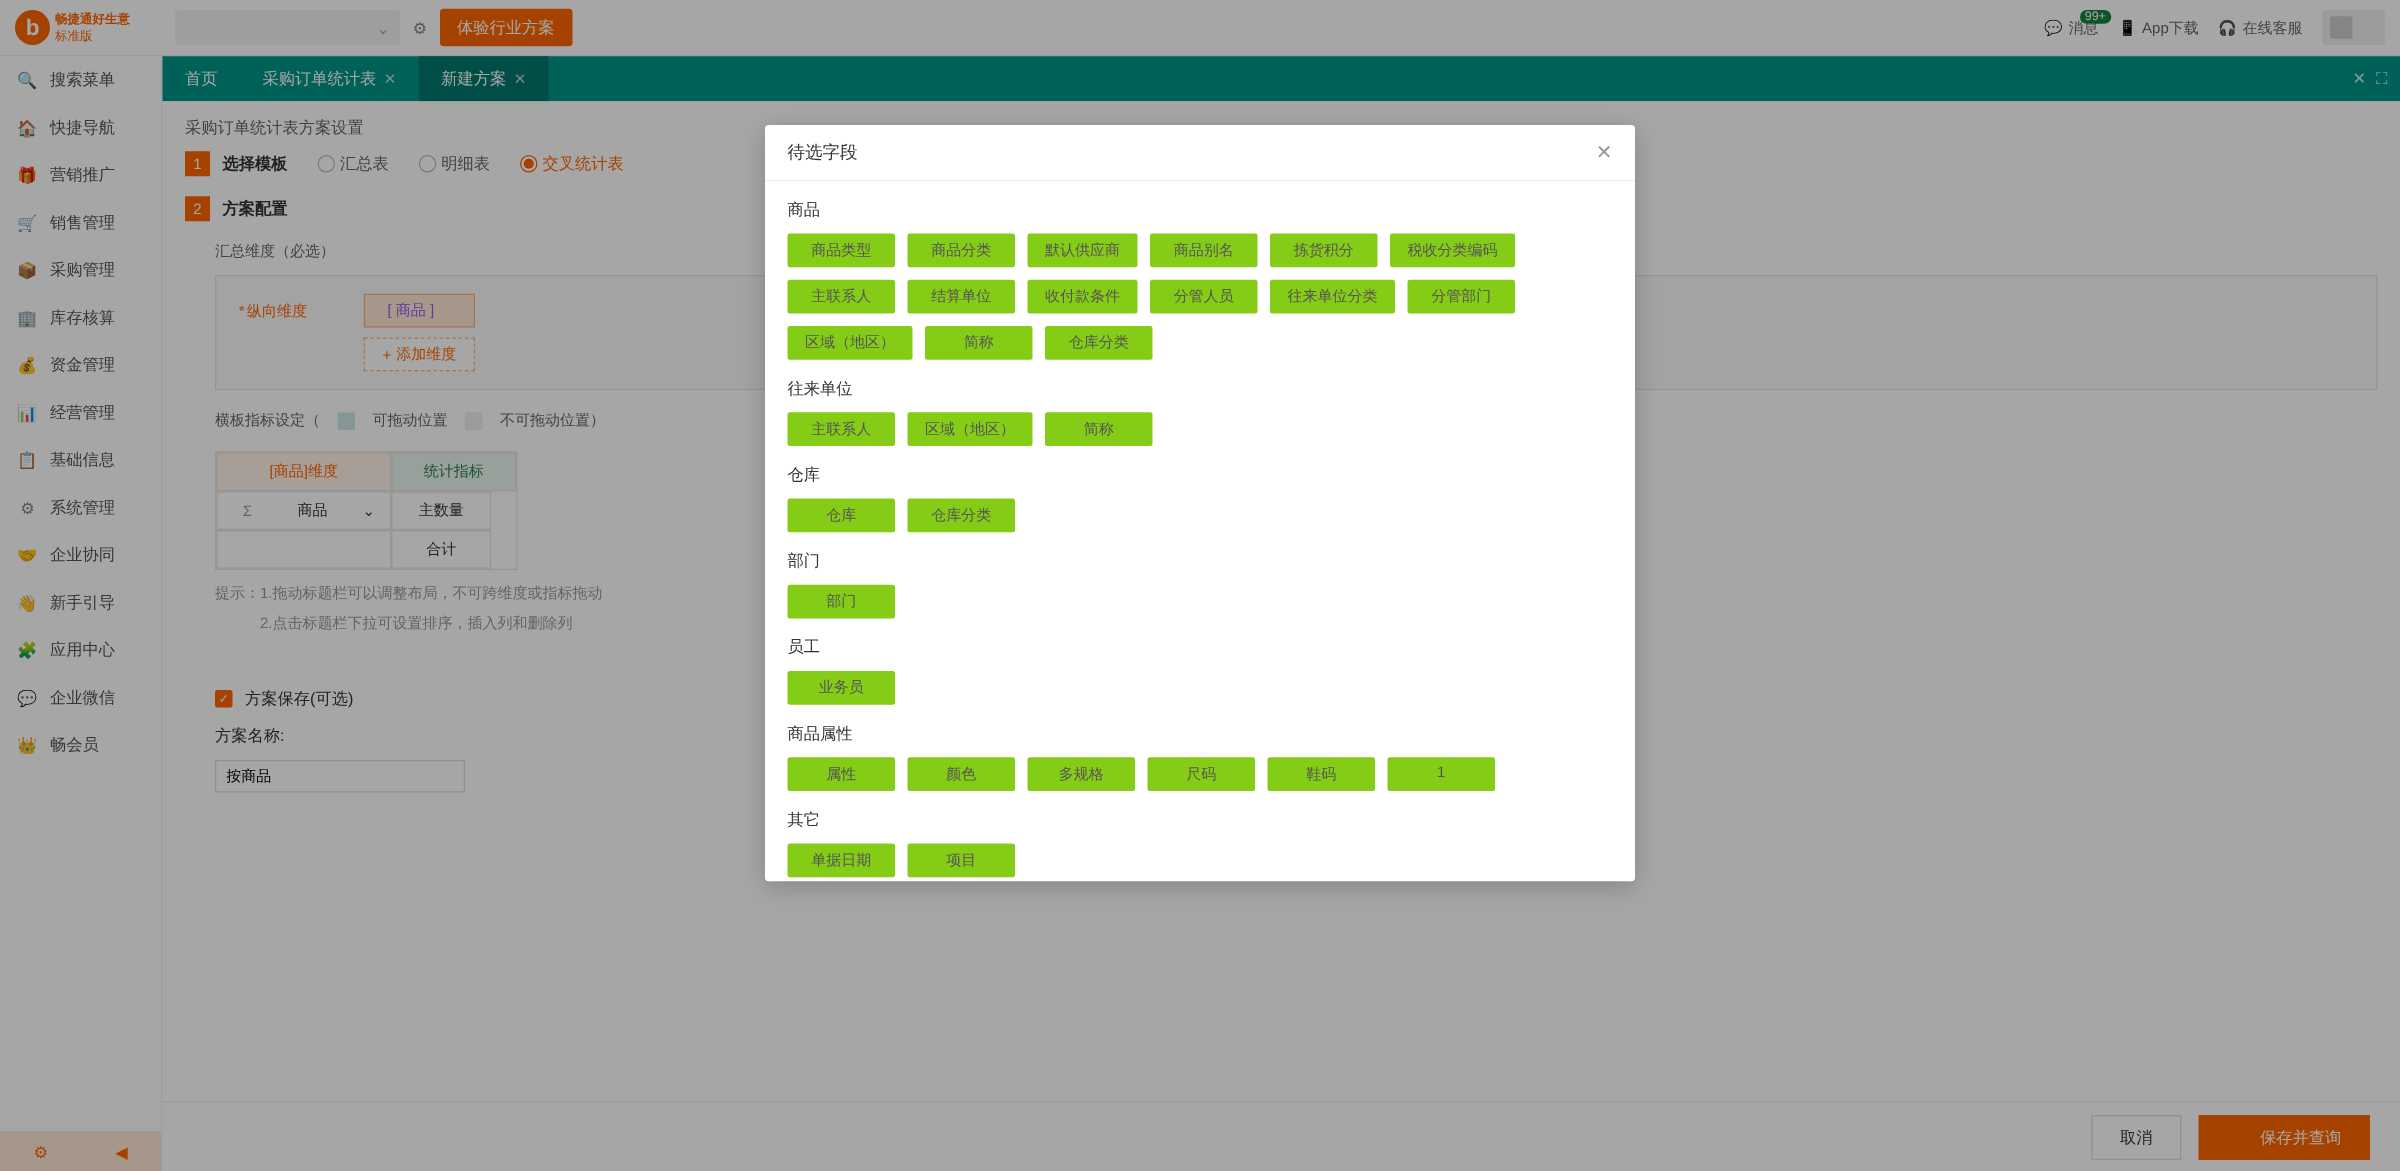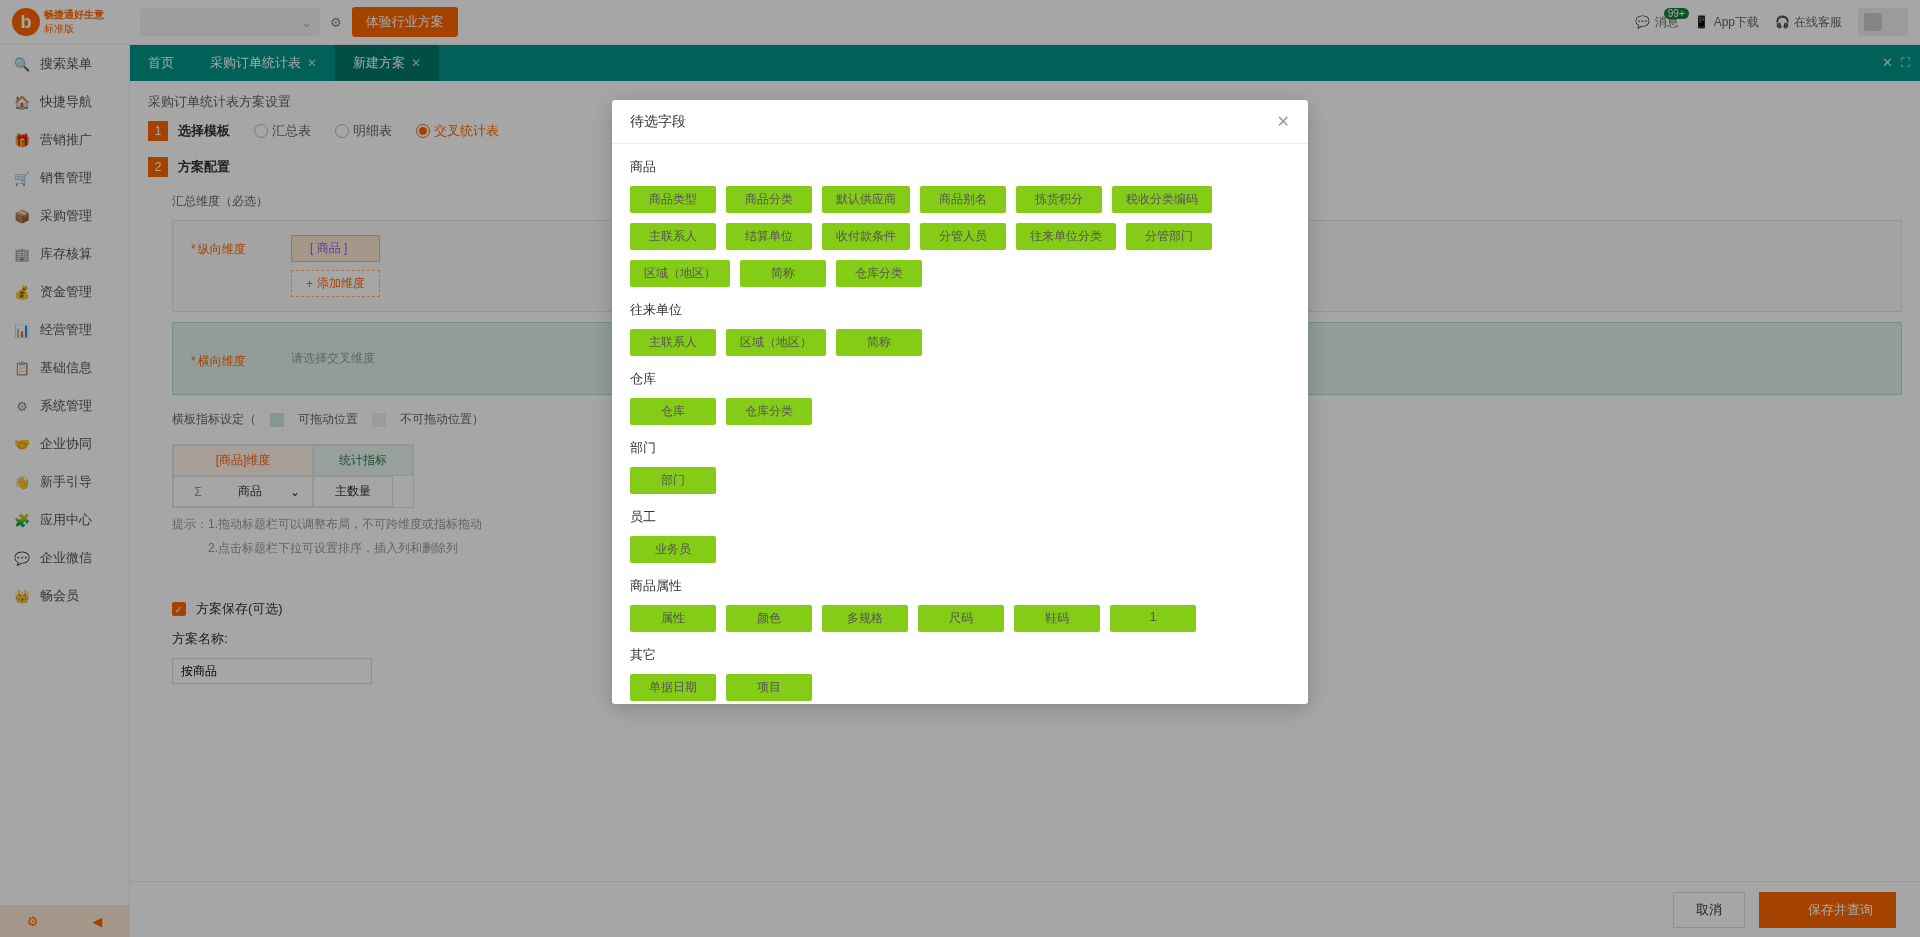--- a/index.html
+++ b/index.html
@@ -257,24 +257,20 @@
         <div class="dim-label">纵向维度</div>
         <div class="dim-content">
           <div class="chip orange">[ 商品 ]</div>
           <div class="add-dim">
             <span>+</span>
             <span>添加维度</span>
           </div>
         </div>
       </div>
 
-      <div class="dim-box cross">
-        <div class="dim-label">横向维度</div>
-        <div class="cross-placeholder">请选择交叉维度</div>
-      </div>
 
       <div class="legend-row">
         <span>横板指标设定（</span>
         <span class="legend-box drag"></span>
         <span>可拖动位置</span>
         <span class="legend-box nodrag"></span>
         <span>不可拖动位置）</span>
       </div>
 
       <div class="grid-table">
@@ -282,20 +278,24 @@
           <div class="grid-cell grid-head1">[商品]维度</div>
           <div class="grid-cell grid-head2">统计指标</div>
         </div>
         <div class="grid-row">
           <div class="grid-cell grid-sel">
             <span class="grid-sym">Σ</span>
             <span>商品</span>
             <span>⌄</span>
           </div>
           <div class="grid-cell">主数量</div>
+        </div>
+        <div class="grid-row">
+          <div class="grid-cell" style="min-width:140px;"></div>
+          <div class="grid-cell">合计</div>
         </div>
       </div>
 
       <div class="tips">
         <div>提示：1.拖动标题栏可以调整布局，不可跨维度或指标拖动</div>
         <div style="margin-left:36px;">2.点击标题栏下拉可设置排序，插入列和删除列</div>
       </div>
 
       <div class="save-row">
         <span class="checkbox">✓</span>

